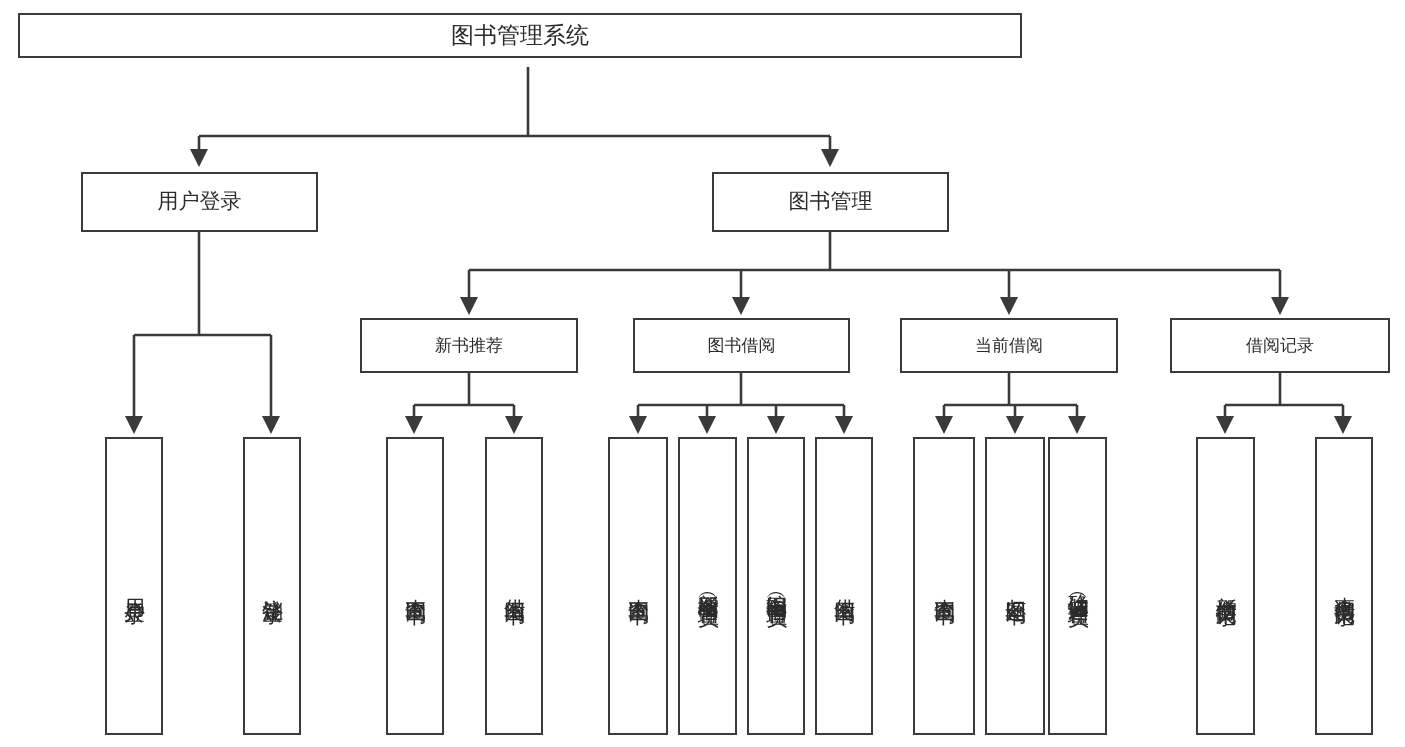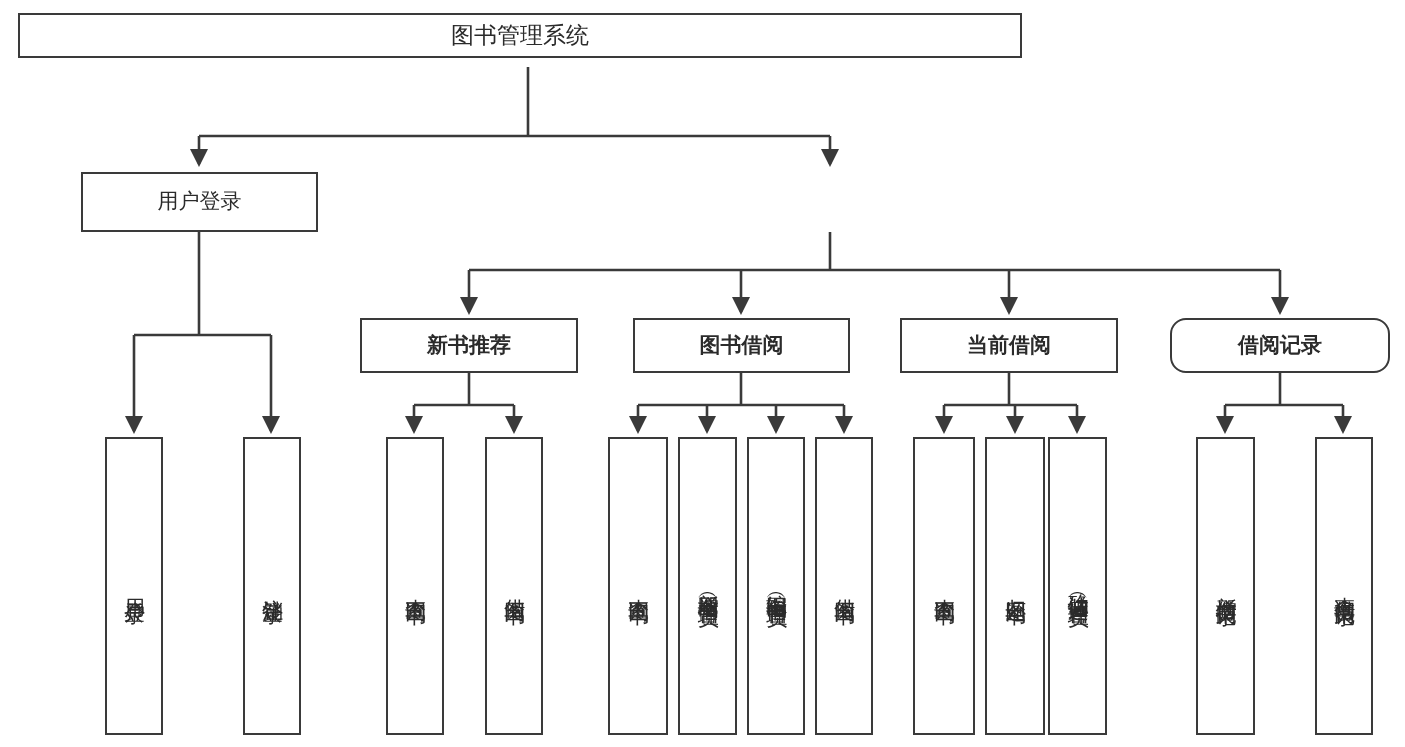--- a/index.html
+++ b/index.html
@@ -23,21 +23,21 @@
     text-align:center;
   }
   .node.horiz{writing-mode:horizontal-tb;}
   .node.vert{
     writing-mode:vertical-rl;
     text-orientation:upright;
     letter-spacing:2px;
   }
   .node.root{font-size:23px;}
   .node.lvl1{font-size:21px;}
-  .node.lvl2{font-size:21px;font-weight:bold;}
+  .node.lvl2{font-size:17px;}
   .node.leaf{font-size:21px;}
   .watermark{
     position:absolute;
     font-size:19px;
     color:#9a9a9a;
     white-space:nowrap;
     letter-spacing:0.5px;
     font-family:"DejaVu Sans","Liberation Sans",sans-serif;
   }
 </style>
@@ -92,25 +92,26 @@
       <path d="M 1280 373 L 1280 405"></path>
       <path d="M 1225 405 L 1343 405"></path>
       <path d="M 1225 405 L 1225 431" marker-end="url(#arrow)"></path>
       <path d="M 1343 405 L 1343 431" marker-end="url(#arrow)"></path>
     </g>
   </svg>
 
   <div class="node root horiz" style="left:18px;top:13px;width:1004px;height:45px;">图书管理系统</div>
 
   <div class="node lvl1 horiz" style="left:81px;top:172px;width:237px;height:60px;">用户登录</div>
+  <div class="node lvl1 horiz" style="left:712px;top:172px;width:237px;height:60px;">图书管理</div>
 
   <div class="node lvl2 horiz" style="left:360px;top:318px;width:218px;height:55px;">新书推荐</div>
   <div class="node lvl2 horiz" style="left:633px;top:318px;width:217px;height:55px;">图书借阅</div>
   <div class="node lvl2 horiz" style="left:900px;top:318px;width:218px;height:55px;">当前借阅</div>
-  <div class="node lvl2 horiz" style="left:1170px;top:318px;width:220px;height:55px;border-radius:16px;">借阅记录</div>
+  <div class="node lvl2 horiz" style="left:1170px;top:318px;width:220px;height:55px;">借阅记录</div>
 
   <div class="node leaf vert" style="left:105px;top:437px;width:58px;height:298px;">用户登录</div>
   <div class="node leaf vert" style="left:243px;top:437px;width:58px;height:298px;">注销登录</div>
 
   <div class="node leaf vert" style="left:386px;top:437px;width:58px;height:298px;">查询图书</div>
   <div class="node leaf vert" style="left:485px;top:437px;width:58px;height:298px;">借阅图书</div>
 
   <div class="node leaf vert" style="left:608px;top:437px;width:60px;height:298px;">查询图书</div>
   <div class="node leaf vert" style="left:678px;top:437px;width:59px;height:298px;">新增图书（管理员）</div>
   <div class="node leaf vert" style="left:747px;top:437px;width:58px;height:298px;">编辑图书（管理员）</div>

